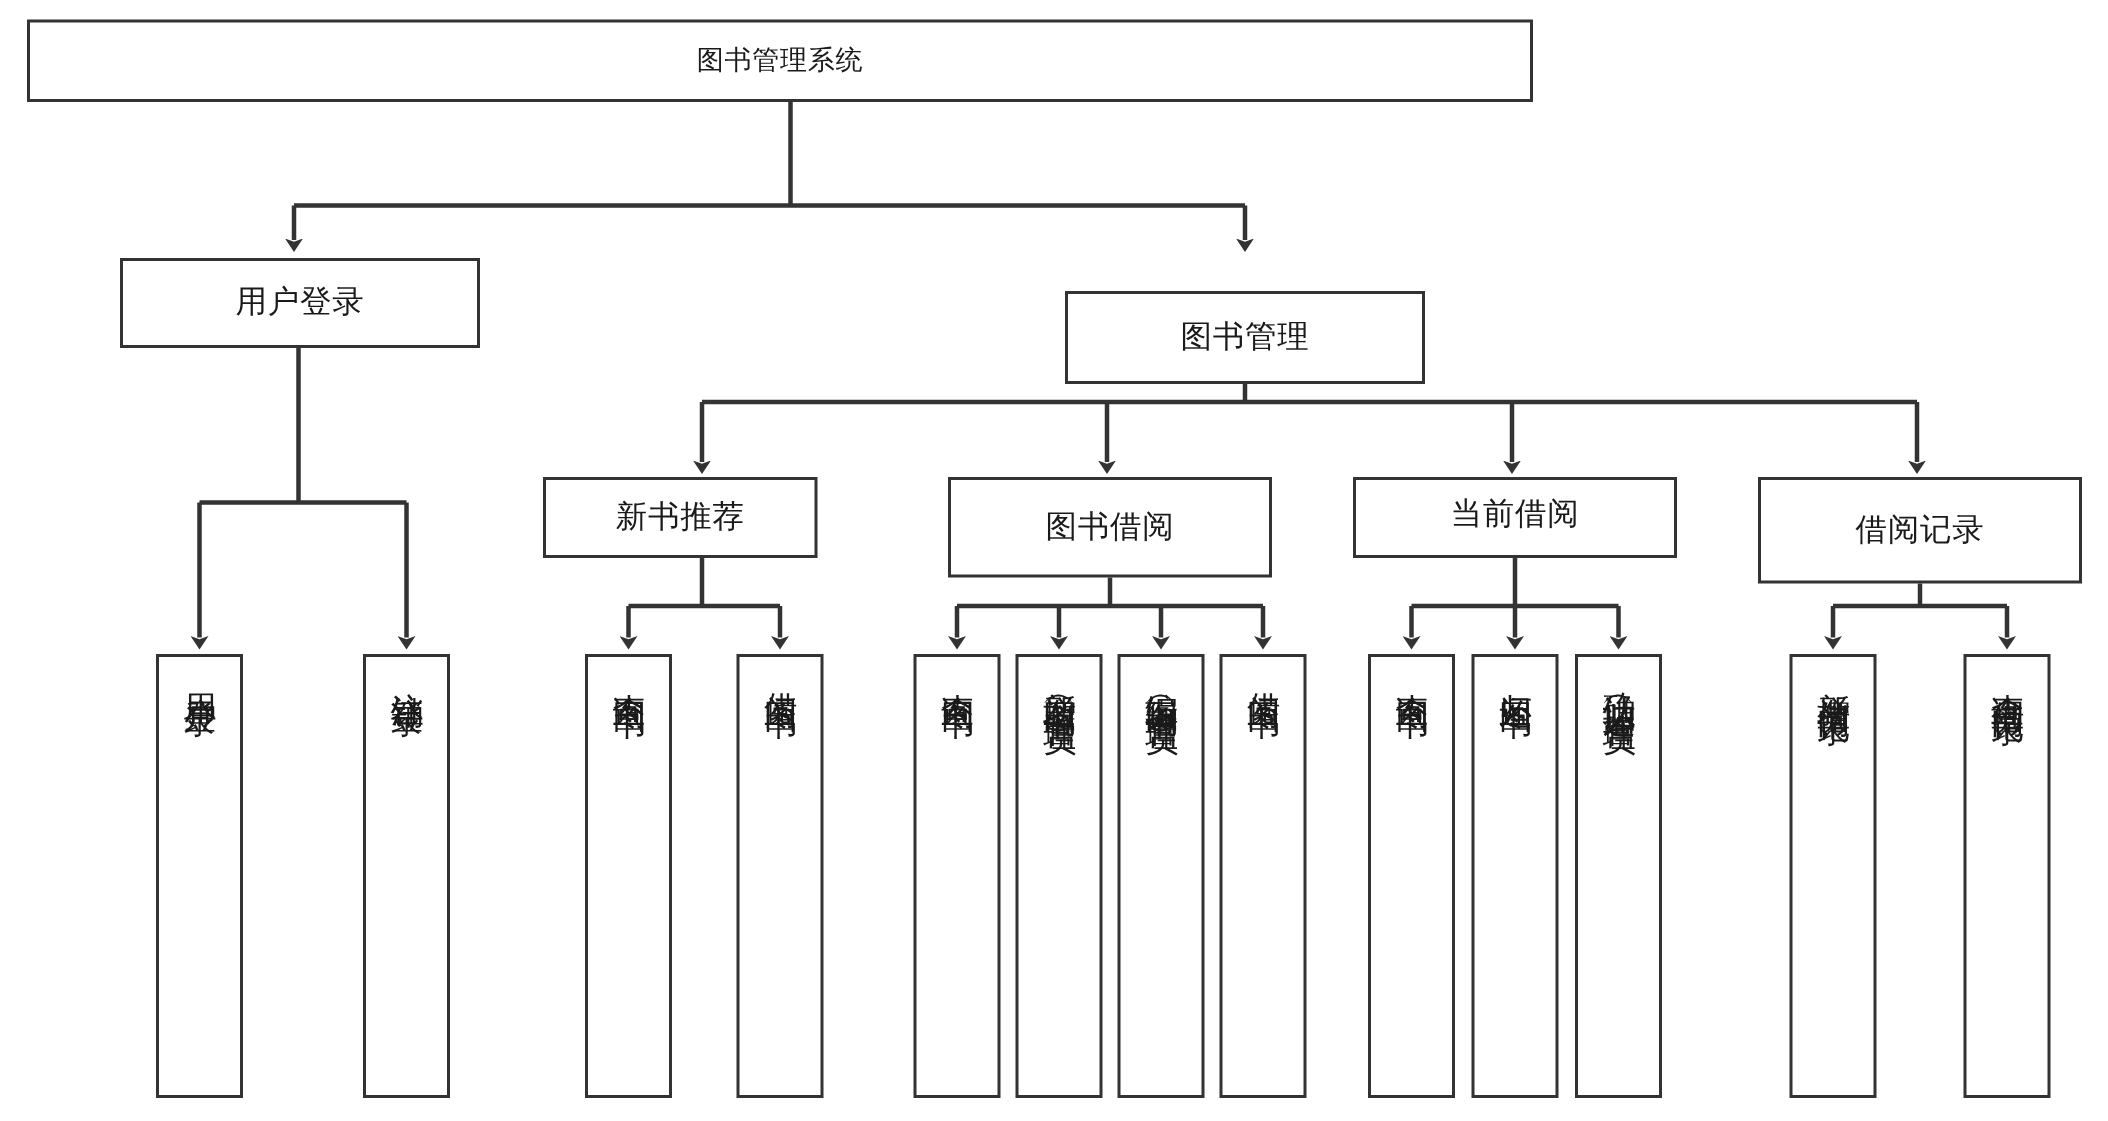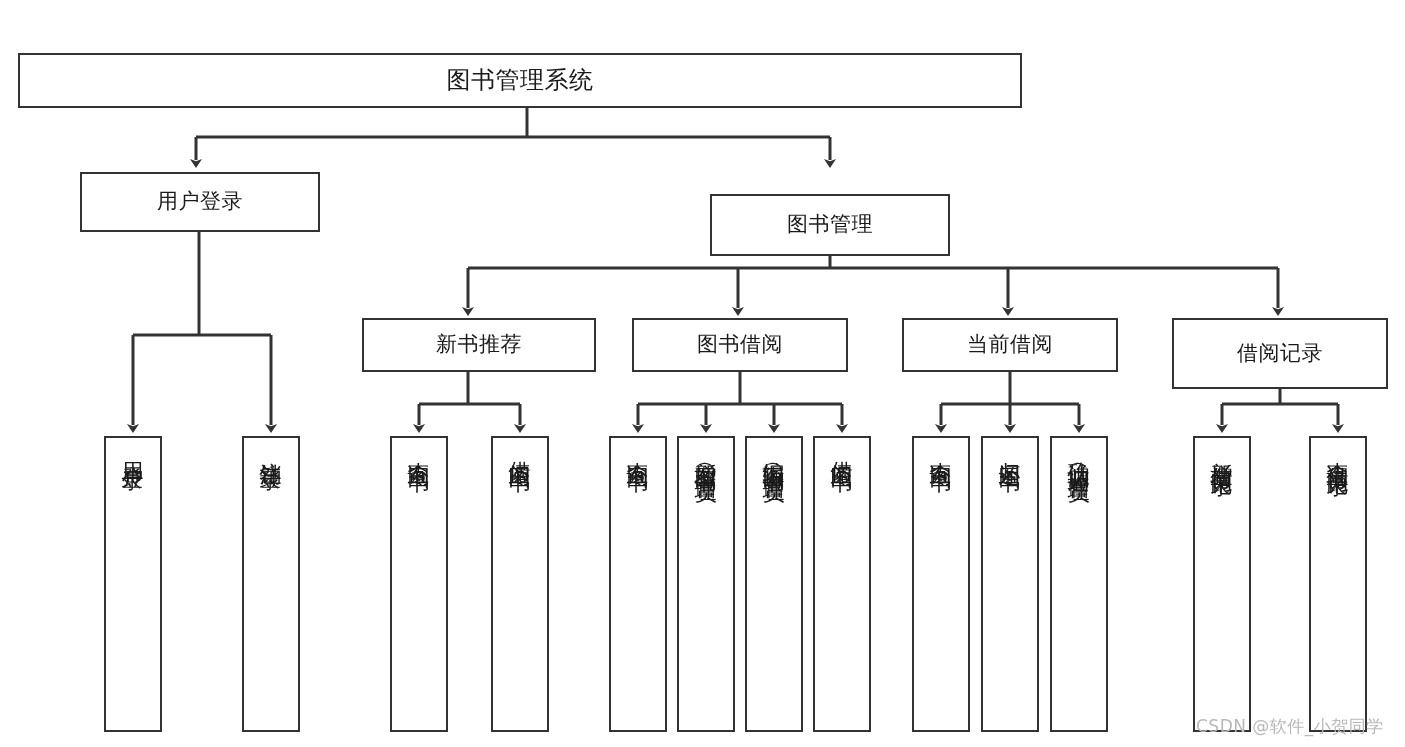--- a/index.html
+++ b/index.html
@@ -34,22 +34,21 @@
     align-items: center;
     justify-content: center;
     color: #1a1a1a;
   }
   .node-h {
     font-size: 21px;
     letter-spacing: 0.5px;
     line-height: 1.2;
   }
   .node-root {
-    font-size: 24px;
-    margin-top: 40px;
+    font-size: 18px;
   }
   .node-v {
     writing-mode: vertical-rl;
     text-orientation: upright;
     font-size: 22px;
     letter-spacing: 3px;
     line-height: 1.05;
     padding-top: 6px;
     padding-bottom: 6px;
     justify-content: flex-start;
@@ -121,38 +120,37 @@
       <path d="M1338,404 L1338,425" marker-end="url(#arrow)"></path>
 
     </g>
   </svg>
 
   <div class="node node-h node-root" style="left:18px; top:13px; width:1004px; height:55px;">图书管理系统</div>
 
   <div class="node node-h" style="left:80px; top:172px; width:240px; height:60px;">用户登录</div>
   <div class="node node-h" style="left:710px; top:170px; width:240px; height:62px;margin-top:24px;">图书管理</div>
 
-  <div class="node node-h" style="left:362px; top:318px; width:234px; height:54px;">新书推荐</div>
-  <div class="node node-h" style="left:632px; top:318px; width:216px; height:54px;">图书借阅</div>
-  <div class="node node-h" style="left:902px; top:318px; width:216px; height:54px;">当前借阅</div>
+  <div class="node node-h" style="left:362px; top:318px; width:183px; height:54px;">新书推荐</div>
+  <div class="node node-h" style="left:632px; top:318px; width:216px; height:67px;">图书借阅</div>
+  <div class="node node-h" style="left:902px; top:318px; width:216px; height:54px;font-family:Liberation Mono, monospace;">当前借阅</div>
   <div class="node node-h" style="left:1172px; top:318px; width:216px; height:71px;">借阅记录</div>
 
   <div class="node node-v" style="left:104px; top:436px; width:58px; height:296px;">用户登录</div>
   <div class="node node-v" style="left:242px; top:436px; width:58px; height:296px;">注销登录</div>
 
   <div class="node node-v" style="left:390px; top:436px; width:58px; height:296px;">查询图书</div>
   <div class="node node-v" style="left:491px; top:436px; width:58px; height:296px;">借阅图书</div>
 
   <div class="node node-v" style="left:609px; top:436px; width:58px; height:296px;">查询图书</div>
   <div class="node node-v" style="left:677px; top:436px; width:58px; height:296px;">新增图书（管理员）</div>
   <div class="node node-v" style="left:745px; top:436px; width:58px; height:296px;">编辑图书（管理员）</div>
   <div class="node node-v" style="left:813px; top:436px; width:58px; height:296px;">借阅图书</div>
 
   <div class="node node-v" style="left:912px; top:436px; width:58px; height:296px;">查询图书</div>
   <div class="node node-v" style="left:981px; top:436px; width:58px; height:296px;">归还图书</div>
   <div class="node node-v" style="left:1050px; top:436px; width:58px; height:296px;">确认归还（管理员）</div>
 
   <div class="node node-v" style="left:1193px; top:436px; width:58px; height:296px;">新增借阅记录</div>
   <div class="node node-v" style="left:1309px; top:436px; width:58px; height:296px;">查询借阅记录</div>
 
-  <div class="watermark" style="left:1196px; top:715px;">CSDN @软件_小贺同学</div>
 
 </div>
 
 </body></html>

